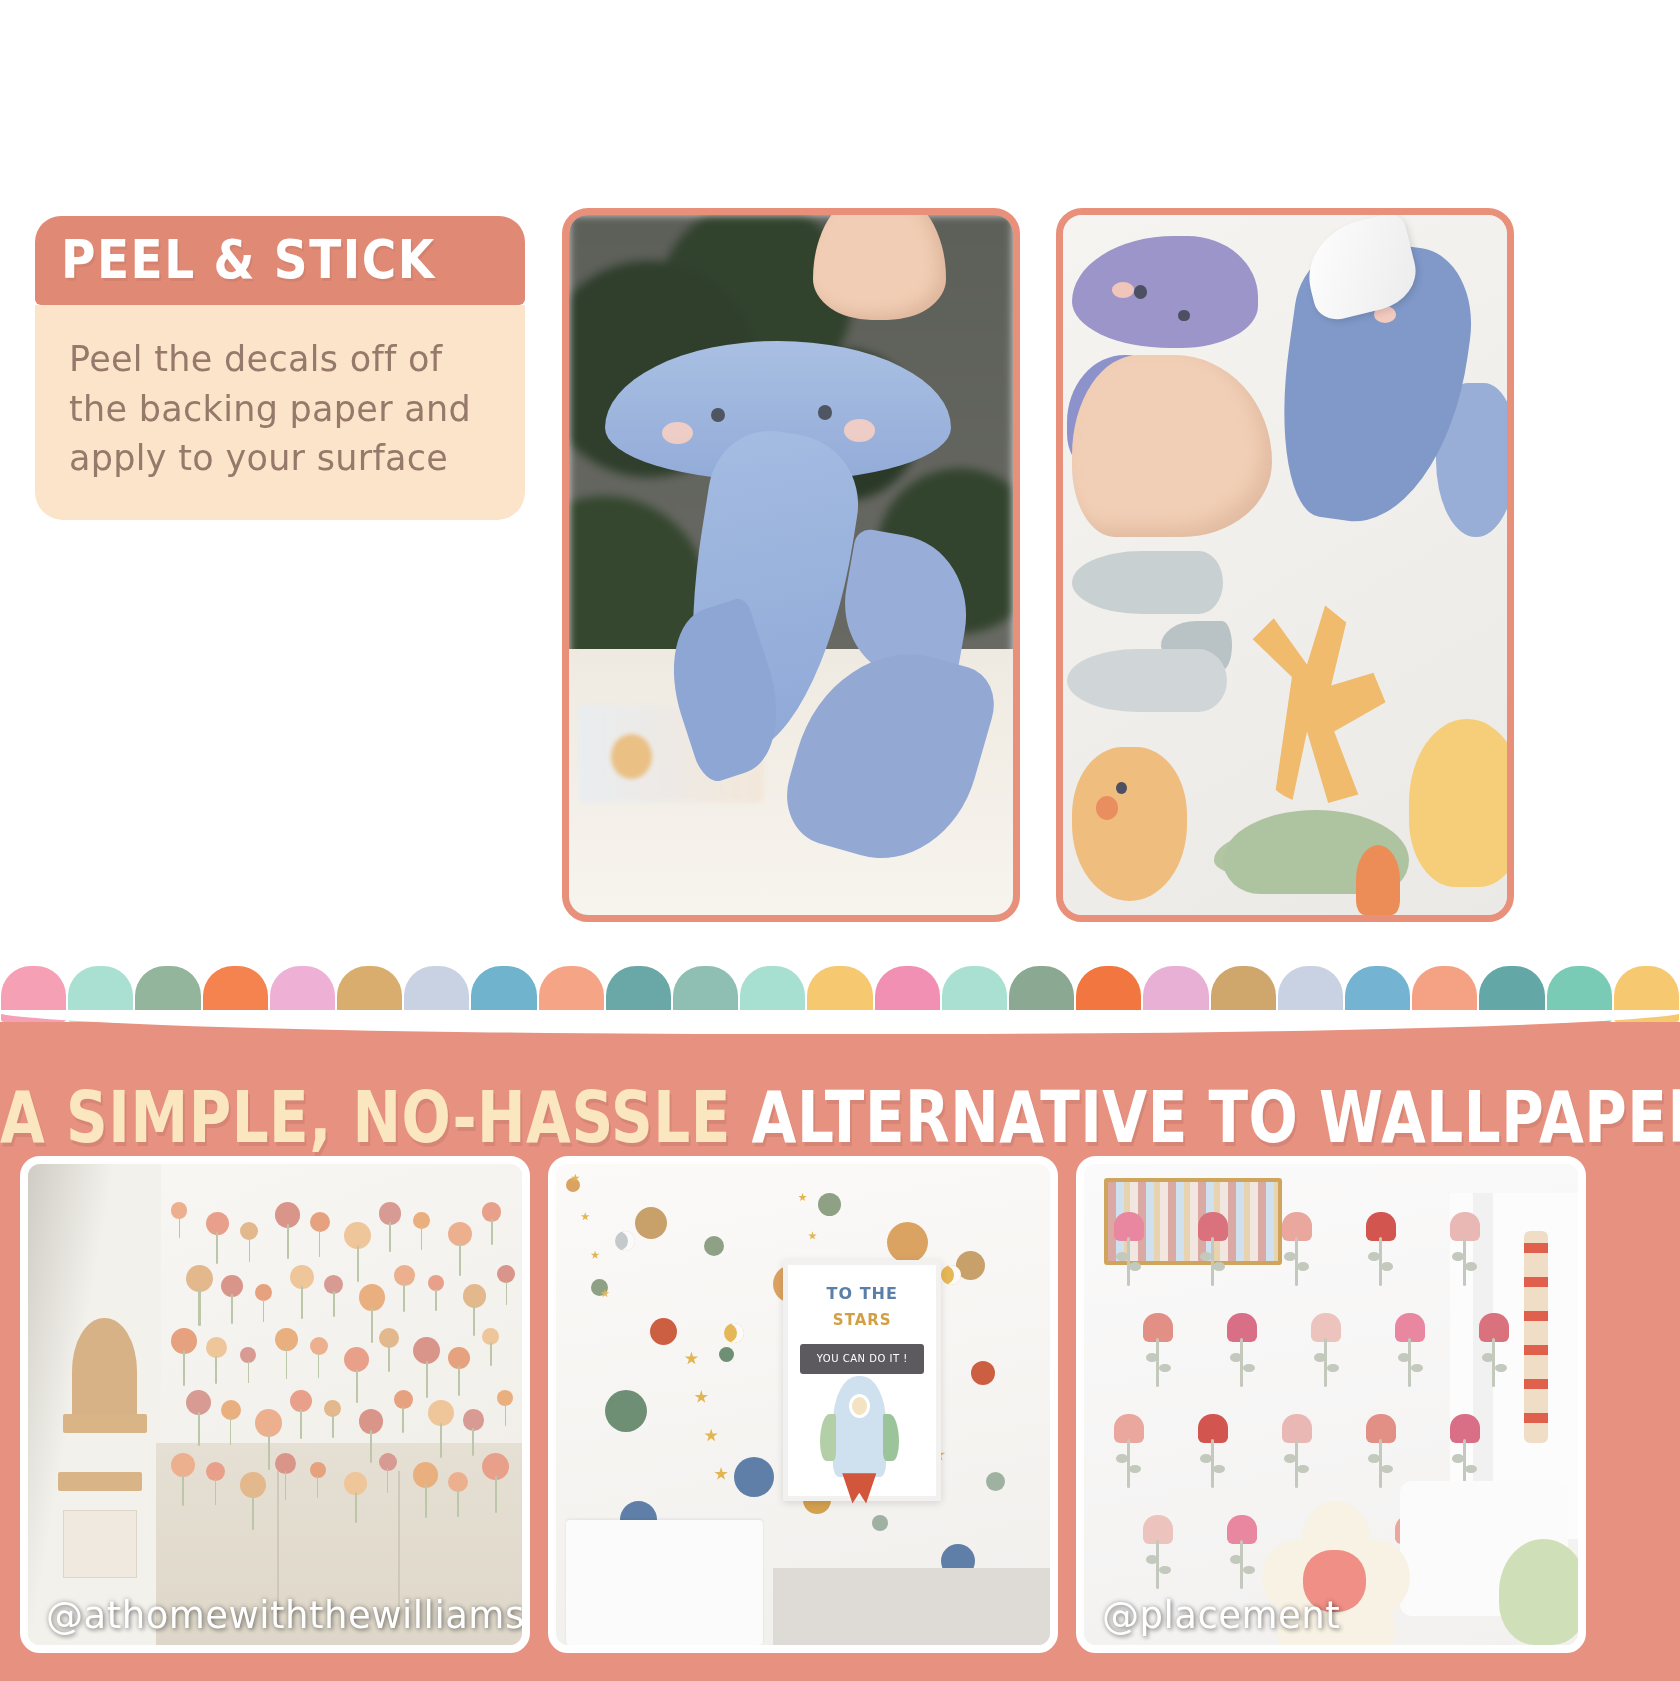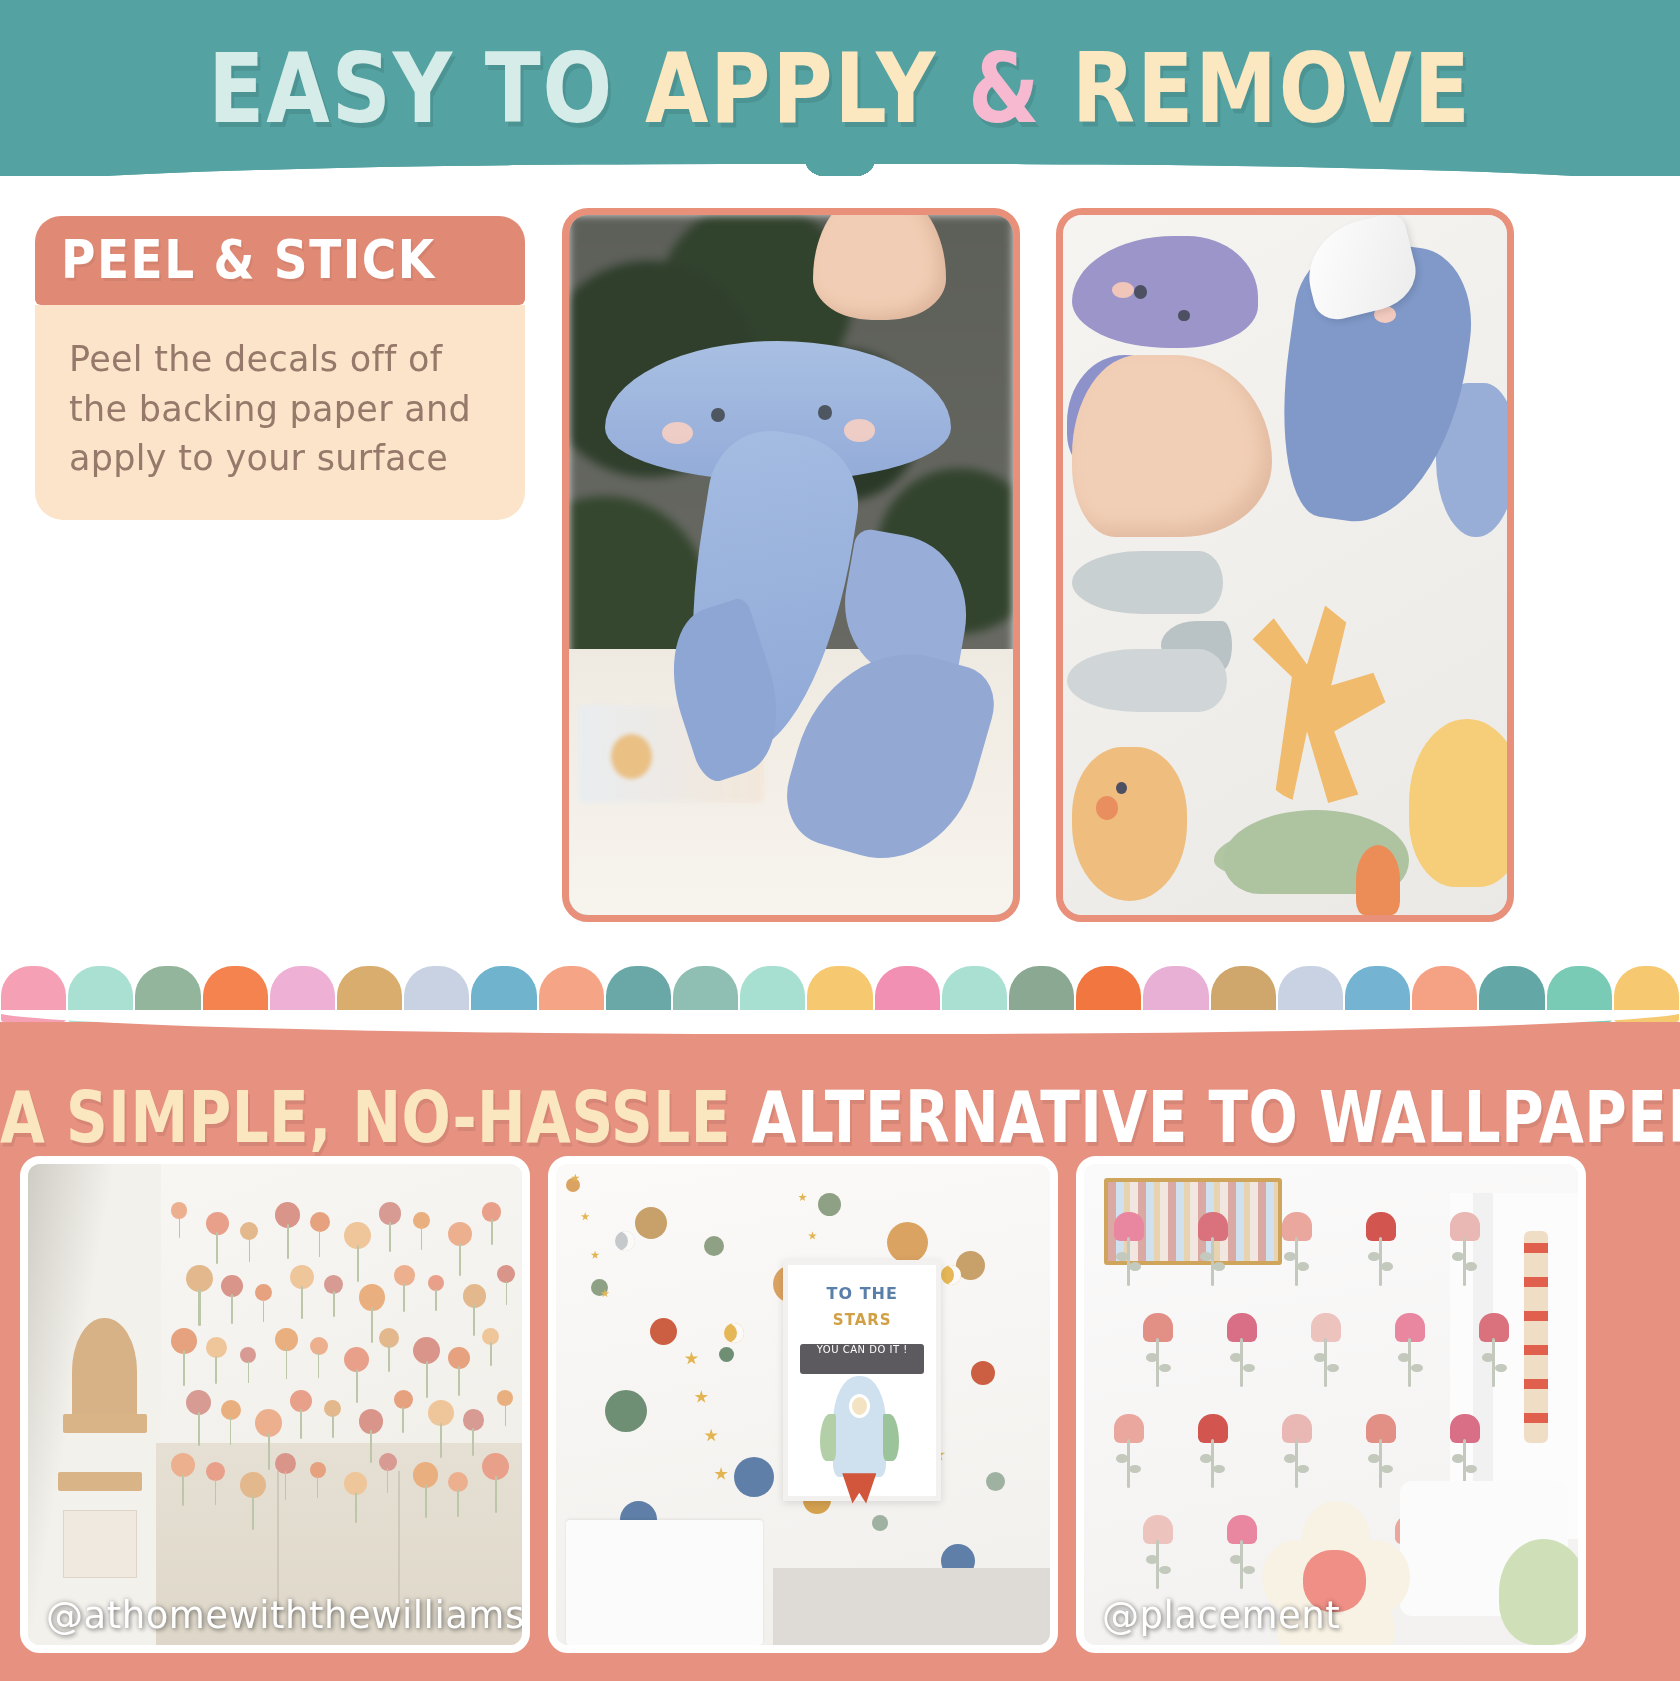--- a/index.html
+++ b/index.html
@@ -197,21 +197,21 @@
 
   
   .g2bg { position:absolute; inset:0; background: linear-gradient(170deg,#fbfaf8,#f1efec); }
   .g2-poster { position:absolute; left:46%; top:20%; width:32%; height:50%;
       background:#fff; border:5px solid #f2f1ef; box-shadow:0 2px 8px rgba(0,0,0,.12); }
   .g2-poster-t1 { position:absolute; left:0; right:0; top:8%; text-align:center;
       font-size:16px; font-weight:700; color:#5a7fa8; letter-spacing:1px;}
   .g2-poster-t2 { position:absolute; left:0; right:0; top:20%; text-align:center;
       font-size:15px; font-weight:700; color:#d2a044; letter-spacing:1px;}
   .g2-ribbon { position:absolute; left:8%; right:8%; top:34%; height:13%;
-      background:#5d5a5f; border-radius:3px; display:flex;justify-content:center;}
+      background:#5d5a5f; border-radius:3px; display:flex;align-items:center;justify-content:center;}
   .g2-ribbon span { color:#fff; font-size:10px; letter-spacing:.5px;}
   .g2-rocket { position:absolute; left:30%; top:48%; width:36%; height:44%;
       background:#cfe0ef; border-radius:46% 46% 12% 12%; }
   .g2-rocket::after{content:"";position:absolute;left:18%;bottom:-26%;width:64%;height:30%;background:#d1563c;
       clip-path:polygon(0 0,100% 0,70% 100%,50% 64%,30% 100%);}
   .g2-rocket-win{position:absolute;left:30%;top:18%;width:40%;height:24%;background:#f4e3c2;border:3px solid #fff;border-radius:50%;}
   .g2-rocket-wingL{position:absolute;left:-24%;top:38%;width:30%;height:46%;background:#b2cfa8;border-radius:60% 8% 20% 40%;}
   .g2-rocket-wingR{position:absolute;right:-24%;top:38%;width:30%;height:46%;background:#9cc49a;border-radius:8% 60% 40% 20%;}
   .g2-dresser { position:absolute; left:2%; bottom:0; width:40%; height:26%; background:#fbfbfb; border-radius:4px; box-shadow:0 -1px 3px rgba(0,0,0,.08);}
   .g2-shelfline { position:absolute; left:44%; right:0; bottom:0; height:16%; background:#dedbd6; }
@@ -236,28 +236,20 @@
   .tulip { position:absolute; }
   .tulip .th { width:100%; height:40%; border-radius:48% 48% 20% 20%; }
   .tulip .ts { position:absolute; left:44%; top:34%; width:10%; height:68%; background:#c3c9bc; border-radius:2px; }
   .tulip .tl { position:absolute; width:40%; height:12%; background:#c3c9bc; border-radius:50%; }
 </style>
 </head>
 <body>
 
 <div class="page">
 
-  <div class="top-banner">
-    <div class="hero-title">
-      <span class="w1">EASY TO</span>
-      <span class="w2">APPLY</span>
-      <span class="w3">&amp;</span>
-      <span class="w2">REMOVE</span>
-    </div>
-  </div>
 
   <div class="mid">
 
     <div class="cards">
 
       <div class="card">
         <div class="card-head c1">
           <h2>PEEL &amp; STICK</h2>
         </div>
         <div class="card-body">

